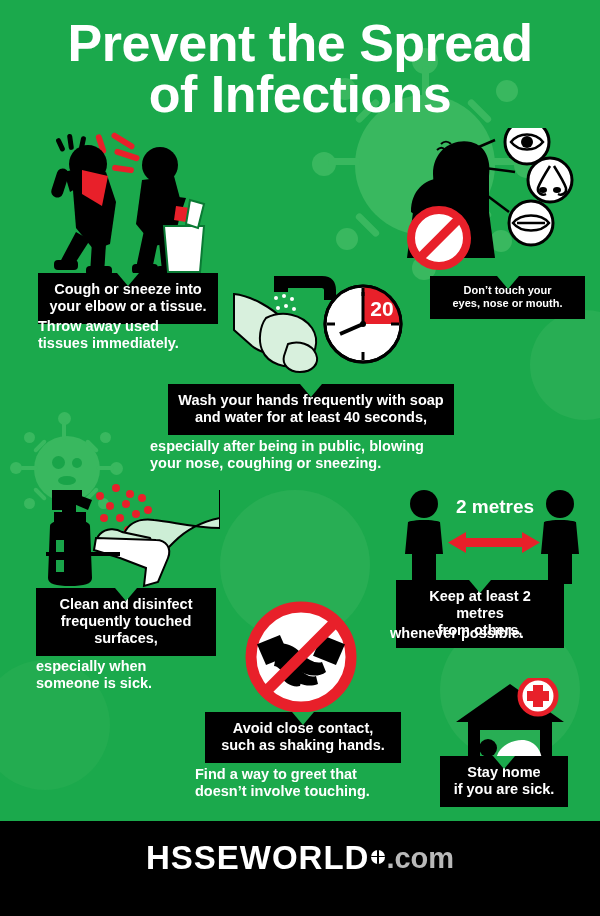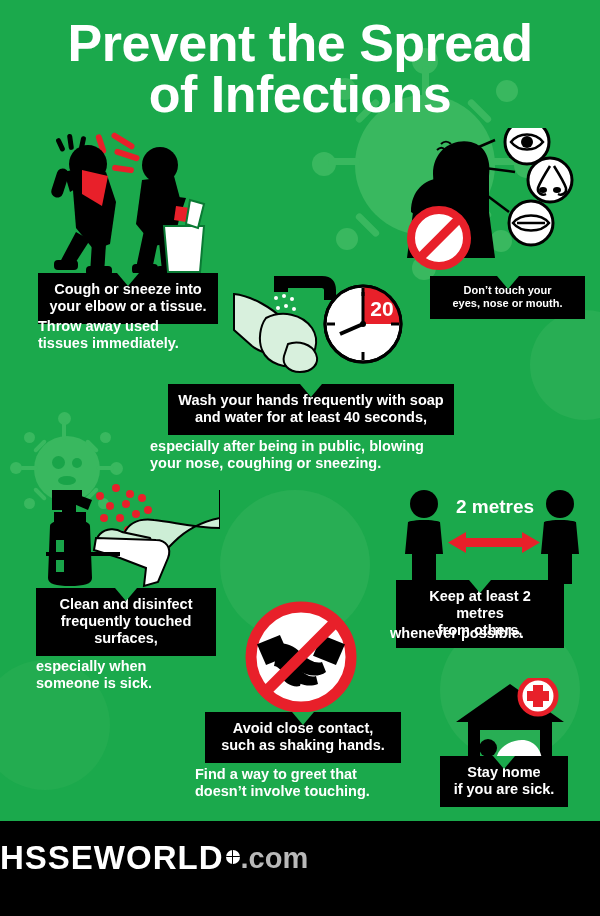--- a/index.html
+++ b/index.html
@@ -43,21 +43,21 @@
   .subcap{
     position:absolute;color:#ffffff;font-weight:bold;text-align:left;
     z-index:7;line-height:1.2;
   }
 
   
   .footer{
     position:absolute;left:0;right:0;bottom:0;height:95px;background:#000000;z-index:9;
   }
   .brandrow{
-    position:absolute;left:0;right:0;top:18px;text-align:left;
+    position:absolute;left:0;right:0;top:18px;text-align:center;
     white-space:nowrap;
   }
   .brand-main{
     font-size:33px;font-weight:bold;color:#ffffff;letter-spacing:1px;
     vertical-align:middle;
   }
   .brand-globe{
     display:inline-block;width:14px;height:14px;border-radius:50%;
     background:#ffffff;vertical-align:middle;margin:0 1px 3px 2px;position:relative;overflow:hidden;
   }

